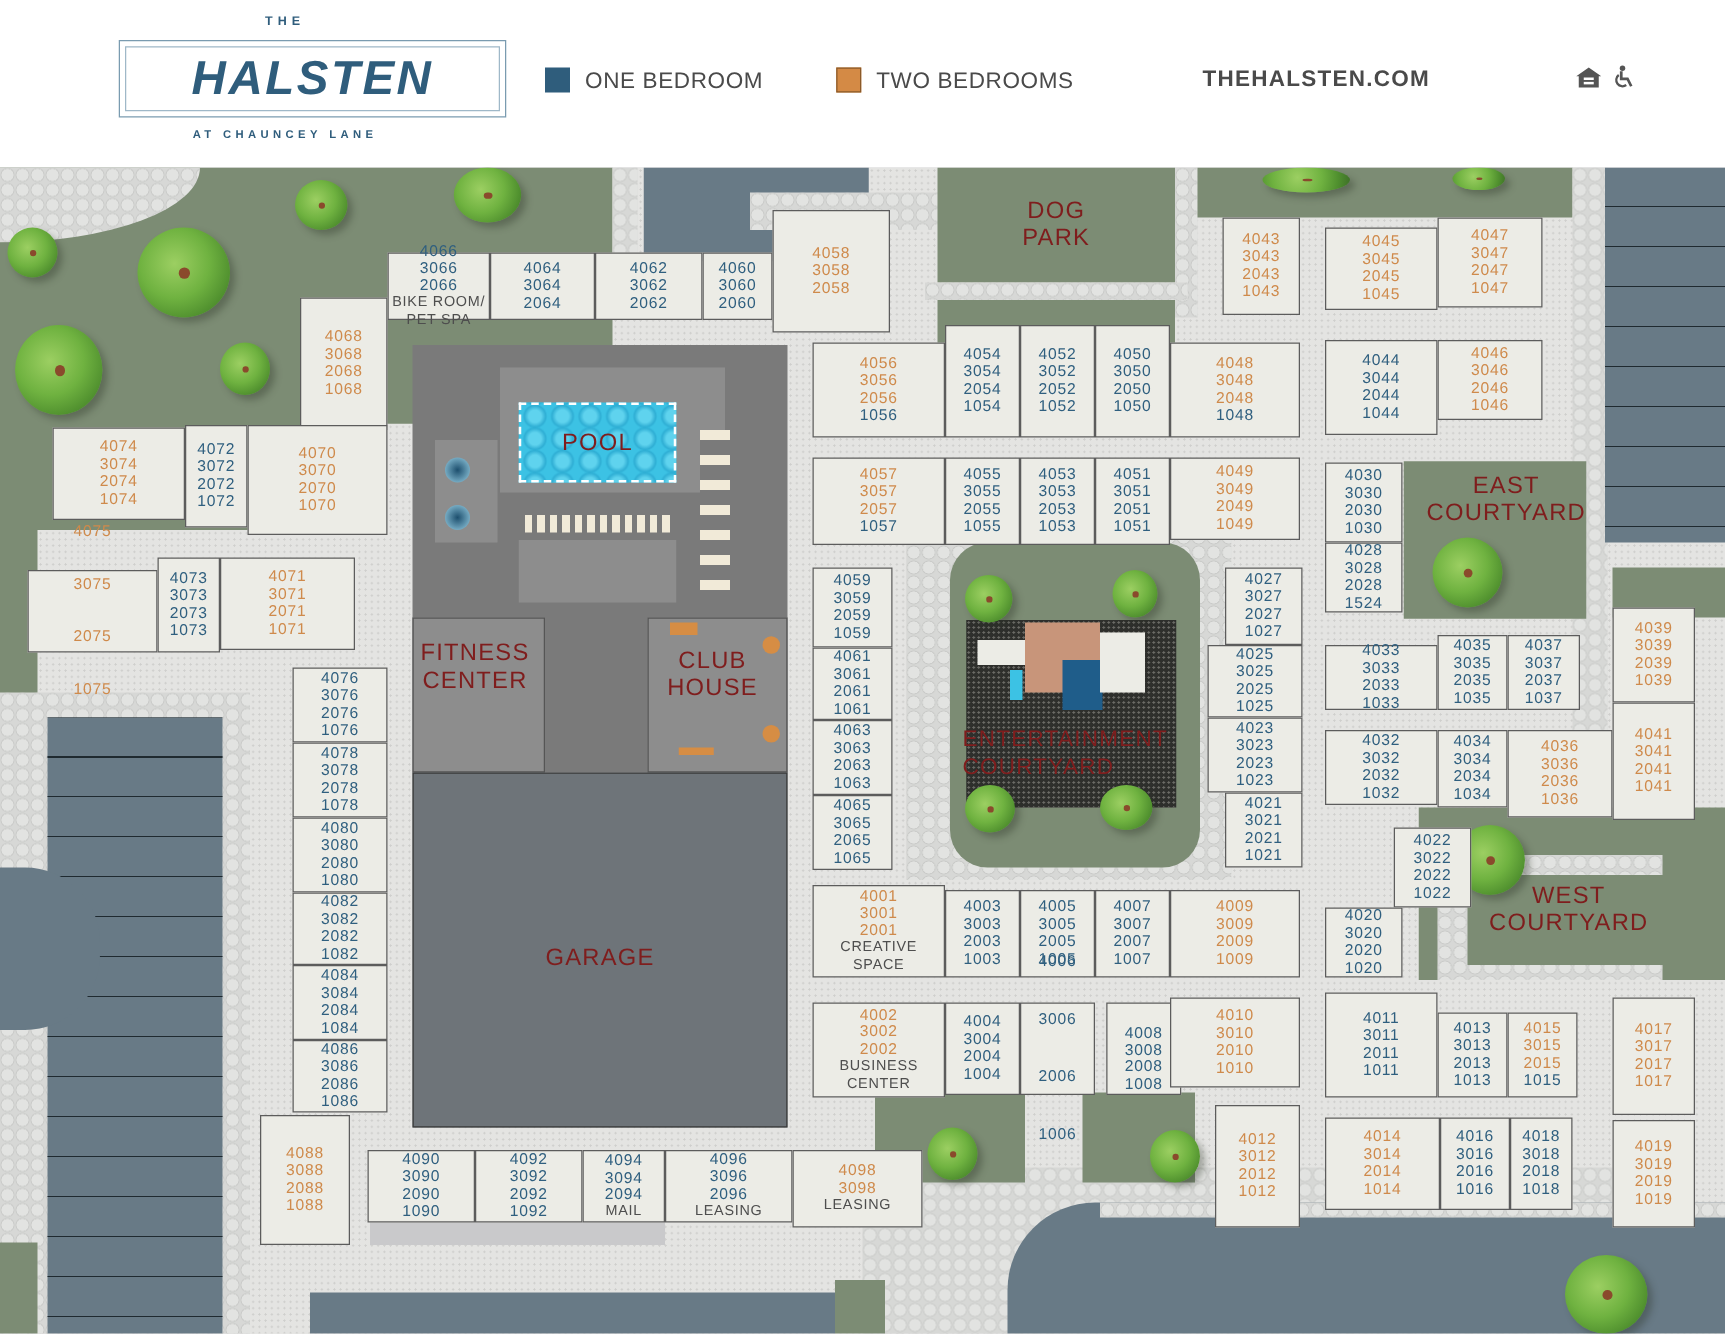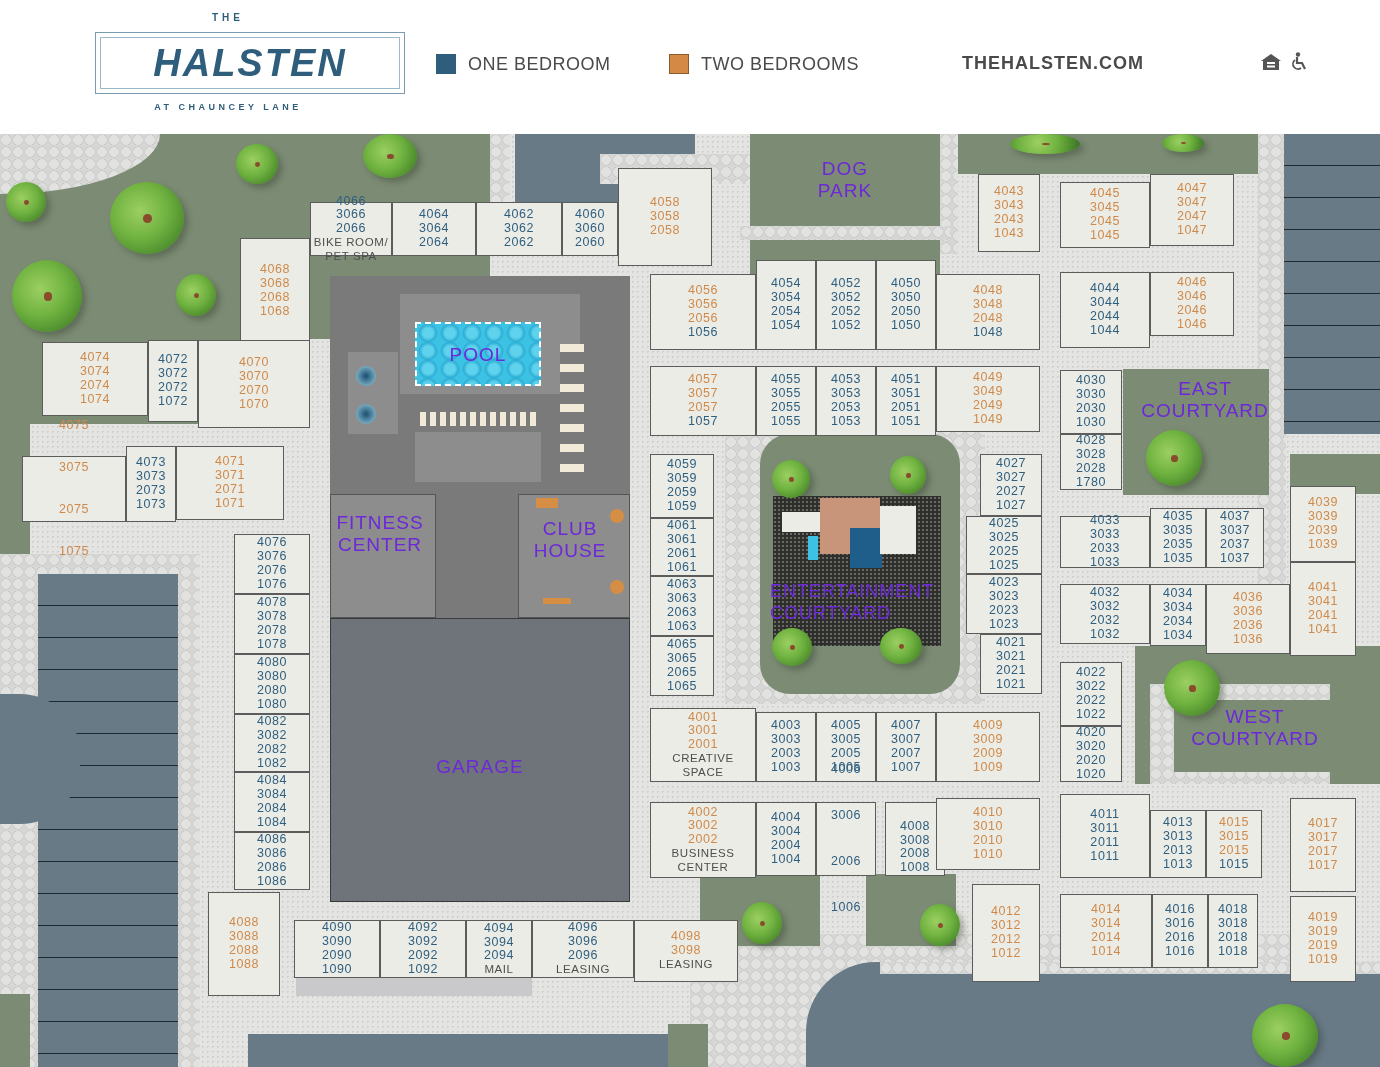--- a/index.html
+++ b/index.html
@@ -29,21 +29,21 @@
   .walk { background-color: #e4e4e2; background-image: radial-gradient(#cfcfcd 1px, transparent 1px); background-size: 5px 5px; }
   .asphalt { background: #687a86; }
   .grey-roof { background: #8d8d8d; }
   .dark-roof { background: #7a7a7a; }
   .slab { background: #c9c9cb; }
   .unit { position: absolute; background: #ecece6; border: 1px solid #5c5c5c; display: flex; flex-direction: column; align-items: center; justify-content: center; }
   .unit span { display: block; font-size: 12.5px; line-height: 13.8px; letter-spacing: 0.6px; text-align: center; }
   .c1 { color: #2f5f7f; }
   .c2 { color: #cf8a4b; }
   .cx { color: #4e4e4e; font-size: 11.5px !important; letter-spacing: 0.8px; }
-  .place-label { position: absolute; color: #6d28d9; font-size: 19px; letter-spacing: 1px; text-align: center; line-height: 22px; }
+  .place-label { position: absolute; color: #7f1d1d; font-size: 19px; letter-spacing: 1px; text-align: center; line-height: 22px; }
   .tree { position: absolute; border-radius: 50%; background: radial-gradient(circle at 40% 40%, #9ccf62 0%, #6fb240 45%, #4f8f2e 75%, #3c6c27 100%); box-shadow: 4px 4px 6px rgba(40,50,35,0.35); }
   .tree::after { content: ""; position: absolute; left: 45%; top: 45%; width: 12%; height: 12%; background: #8a4a2c; border-radius: 50%; }
   .stall-lines { background-image: repeating-linear-gradient(to bottom, transparent 0, transparent 31px, #1f2a30 31px, #1f2a30 32px); }
   .pool { background-color: #3cc2e4; background-image: radial-gradient(circle, #5fd3ee 35%, #2eaed4 60%, transparent 70%); background-size: 22px 18px; border: 2px dashed #ffffff; }
   .furn { position: absolute; background: #d68d44; }
 </style>
 </head>
 <body>
 
 <div id="header">
@@ -428,21 +428,21 @@
     <div class="unit" style="left: 1060px; top: 236px; width: 62px; height: 64px;">
       <span class="c1">4030</span>
       <span class="c1">3030</span>
       <span class="c1">2030</span>
       <span class="c1">1030</span>
     </div>
     <div class="unit" style="left: 1060px; top: 300px; width: 62px; height: 56px;">
       <span class="c1">4028</span>
       <span class="c1">3028</span>
       <span class="c1">2028</span>
-      <span class="c1">1780</span>
+      <span class="c1">1524</span>
     </div>
     <div class="unit" style="left: 650px; top: 320px; width: 64px; height: 64px;">
       <span class="c1">4059</span>
       <span class="c1">3059</span>
       <span class="c1">2059</span>
       <span class="c1">1059</span>
     </div>
     <div class="unit" style="left: 650px; top: 384px; width: 64px; height: 58px;">
       <span class="c1">4061</span>
       <span class="c1">3061</span>
@@ -526,21 +526,21 @@
       <span class="c2">3036</span>
       <span class="c2">2036</span>
       <span class="c2">1036</span>
     </div>
     <div class="unit" style="left: 1290px; top: 428px; width: 66px; height: 94px;">
       <span class="c2">4041</span>
       <span class="c2">3041</span>
       <span class="c2">2041</span>
       <span class="c2">1041</span>
     </div>
-    <div class="unit" style="left: 1060px; top: 528px; width: 62px; height: 64px;">
+    <div class="unit" style="left: 1115px; top: 528px; width: 62px; height: 64px;">
       <span class="c1">4022</span>
       <span class="c1">3022</span>
       <span class="c1">2022</span>
       <span class="c1">1022</span>
     </div>
     <div class="unit" style="left: 1060px; top: 592px; width: 62px; height: 56px;">
       <span class="c1">4020</span>
       <span class="c1">3020</span>
       <span class="c1">2020</span>
       <span class="c1">1020</span>

